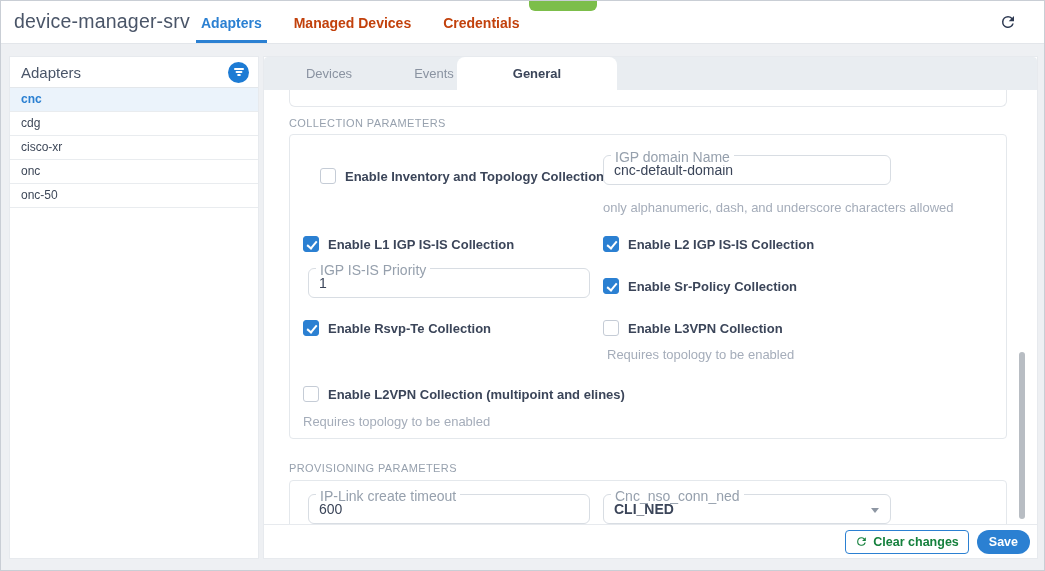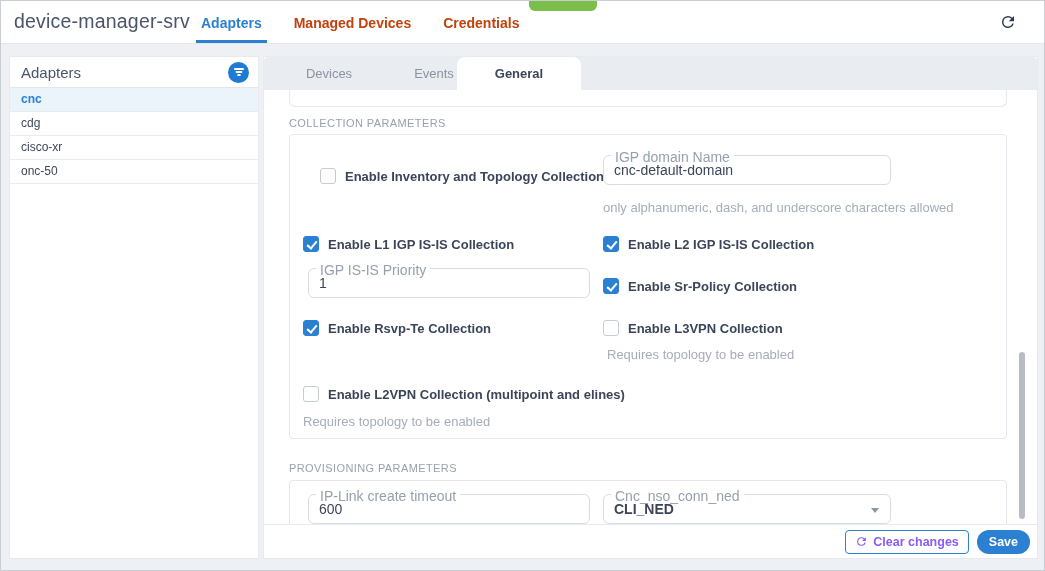--- a/index.html
+++ b/index.html
@@ -24,21 +24,21 @@
   .adapter-list{ list-style:none;border-radius:20px; }
   .adapter-list li{ height:24px; line-height:23px; padding-left:11px; font-size:12px; color:#3d4758; border-bottom:1px solid #e9ecef; cursor:pointer; }
   .adapter-list li.sel{ background:#ebf3fb; color:#2b80d2; font-weight:700; }
 
   
   .main-panel{ position:absolute; left:262px; top:55px; width:775px; height:503px; background:#fff; border:1px solid #e7eaee; }
   .tabbar{ position:absolute; top:0; left:0; right:0; height:33px; background:#e9edf1; border-radius:4px 4px 0 0; }
   .ctab{ position:absolute; top:0; height:33px; line-height:33px; text-align:center; font-size:13px; color:#8a93a1; cursor:pointer; }
   .ctab.t1{ left:10px; width:110px; }
   .ctab.t2{ left:115px; width:110px; }
-  .ctab.active{ left:193px; width:124px; background:#fff; border-radius:8px 8px 0 0; color:#3b4559; font-weight:700;text-align:center; }
+  .ctab.active{ left:193px; width:160px; background:#fff; border-radius:8px 8px 0 0; color:#3b4559; font-weight:700;text-align:center; }
 
   .content{ position:absolute; top:33px; left:0; right:0; bottom:34px; background:#fff; overflow:hidden; }
 
   .truncated-fieldset{ position:absolute; left:25px; top:-10px; width:718px; height:27px; border:1px solid #e5e8ec; border-top:none; border-radius:0 0 6px 6px; background:#fff; }
 
   .seclabel{ position:absolute; left:25px; font-size:11px; color:#97a1ae; letter-spacing:.4px; }
   .fieldset{ position:absolute; left:25px; width:718px; border:1px solid #e4e8ec; border-radius:4px; background:#fff; }
   .fs-collection{ top:44px; height:305px; }
   .fs-provisioning{ top:390px; height:62px; }
 
@@ -51,21 +51,21 @@
   .field{ position:absolute; height:30px; border:1px solid #d8dde3; border-radius:6px; background:#fff; }
   .flabel{ position:absolute; top:-7px; left:7px; background:#fff; padding:0 4px; font-size:14px; color:#96a0ad; white-space:nowrap; }
   .fvalue{ display:block; padding:6px 10px 0; font-size:14px; color:#3b4559; }
   .fvalue.bold{ font-weight:700; }
   .caret{ position:absolute; right:11px; top:13px; width:0; height:0; border-left:4.5px solid transparent; border-right:4.5px solid transparent; border-top:5px solid #8d96a3; }
   .helper{ position:absolute; font-size:13px; color:#a5adba; }
 
   .scrollbar-thumb{ position:absolute; right:12px; top:262px; width:6px; height:167px; border-radius:3px; background:#b8bdc3; cursor:pointer; }
 
   .actionbar{ position:absolute; left:0; right:0; bottom:0; height:34px; background:#fff; border-top:1px solid #e7eaee; display:flex; align-items:center; justify-content:flex-end; gap:8px; padding-right:7px; }
-  .btn-outline{ display:inline-flex; align-items:center; gap:5px; height:24px; padding:0 9px; border:1px solid #2b80d2; border-radius:4px; background:#fff; color:#8b5cf6; font-size:12.5px; font-weight:600; cursor:pointer; font-family:inherit; }
+  .btn-outline{ display:inline-flex; align-items:center; gap:5px; height:24px; padding:0 9px; border:1px solid #2b80d2; border-radius:4px; background:#fff; color:#15803d; font-size:12.5px; font-weight:600; cursor:pointer; font-family:inherit; }
   .btn-outline svg{ width:13px; height:13px; }
   .btn-solid{ display:inline-flex; align-items:center; height:24px; padding:0 12px; border:none; border-radius:12px; background:#2b80d2; color:#fff; font-size:12.5px; font-weight:600; cursor:pointer; font-family:inherit; }
 </style>
 </head>
 <body>
 
 <div class="window">
 
   <header class="app-header">
     <div class="page-title">device-manager-srv</div>
@@ -94,20 +94,21 @@
               <rect x="2.6" y="4.1" width="6.8" height="1.9" rx=".9"></rect>
               <rect x="4.2" y="7.1" width="3.6" height="1.9" rx=".9"></rect>
             </svg>
         </span>
       </button>
     </div>
     <ul class="adapter-list">
       <li class="sel">cnc</li>
       <li>cdg</li>
       <li>cisco-xr</li>
+      <li>onc</li>
       <li>onc-50</li>
     </ul>
   </aside>
 
   <section class="main-panel">
 
     <div class="tabbar">
       <div class="ctab t1">Devices</div>
       <div class="ctab t2">Events</div>
       <div class="ctab active">General</div>

